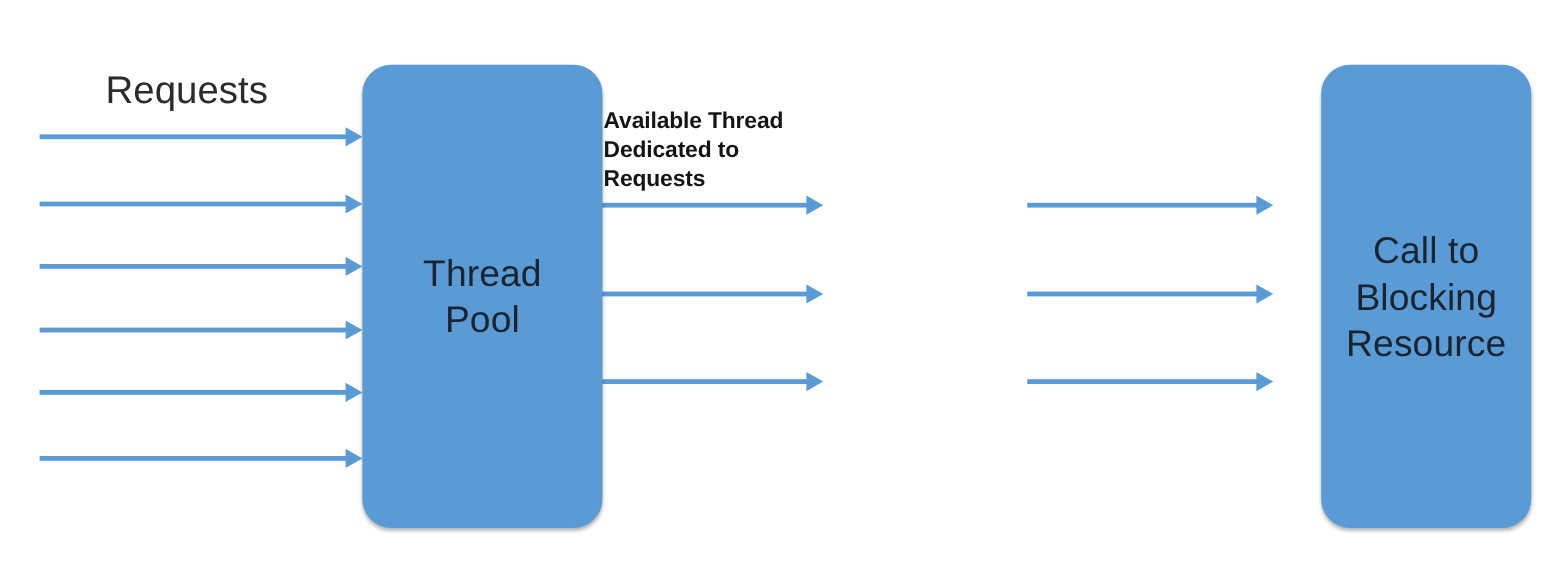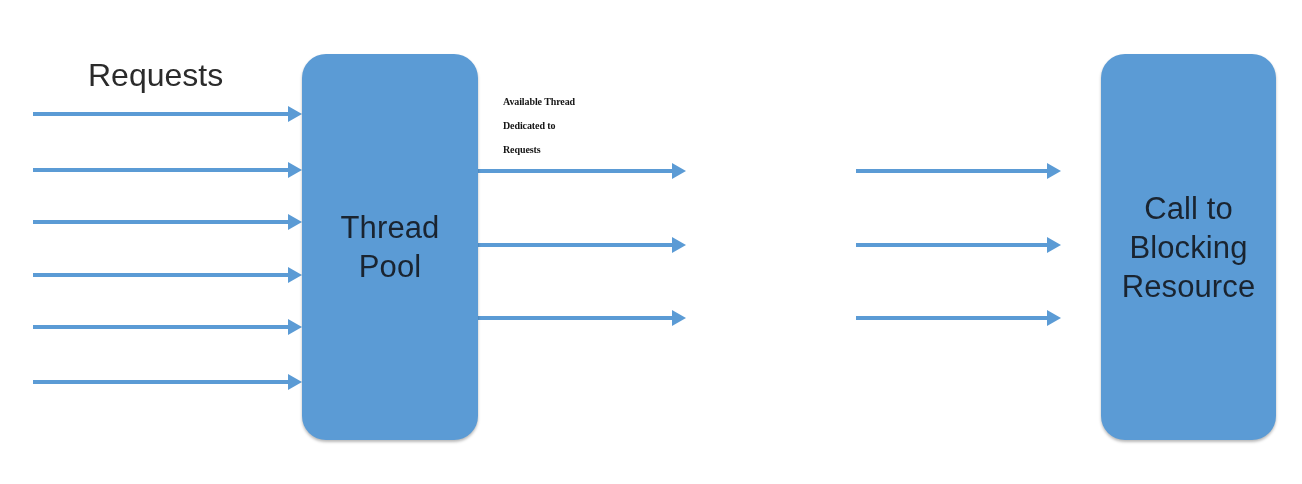--- a/index.html
+++ b/index.html
@@ -69,22 +69,22 @@
     color: #2B2B2B;
     font-family: "Liberation Sans", sans-serif;
     font-size: 32px;
     font-weight: 400;
     line-height: 36px;
     white-space: nowrap;
   }
   .edge-label {
     position: absolute;
     color: #141414;
-    font-family: Liberation Serif, serif;
-    font-size: 10px;
+    font-family: Liberation Sans, sans-serif;
+    font-size: 19px;
     font-weight: 700;
     line-height: 24px;
     white-space: pre-line;
     letter-spacing: -0.1px;
   }
 </style>
 </head>
 <body>
 
 <div id="canvas">
@@ -141,21 +141,21 @@
       <div class="arrow" style="left: 856px; top: 237px; width: 205px;">
         <div class="shaft" style="width: 192px; background: rgb(91, 155, 213);"></div>
         <div class="head" style="left: 191px; border-left-color: rgb(91, 155, 213);"></div>
       </div>
       <div class="arrow" style="left: 856px; top: 310px; width: 205px;">
         <div class="shaft" style="width: 192px; background: rgb(91, 155, 213);"></div>
         <div class="head" style="left: 191px; border-left-color: rgb(91, 155, 213);"></div>
       </div>
     </div>
 
-  <div class="node" id="node-0" style="left: 302px; top: 54px; width: 176px; height: 386px; background: rgb(91, 155, 213);">
+  <div class="node" id="node-0" style="left: 302px; top: 54px; width: 200px; height: 386px; background: rgb(91, 155, 213);">
     <div class="node-label">Thread
 Pool</div>
   </div>
 
 
   <div class="node" id="node-2" style="left: 1061px; top: 54px; width: 175px; height: 386px; background: rgb(91, 155, 213); margin-left: 40px;">
     <div class="node-label">Call to
 Blocking
 Resource</div>
   </div>

